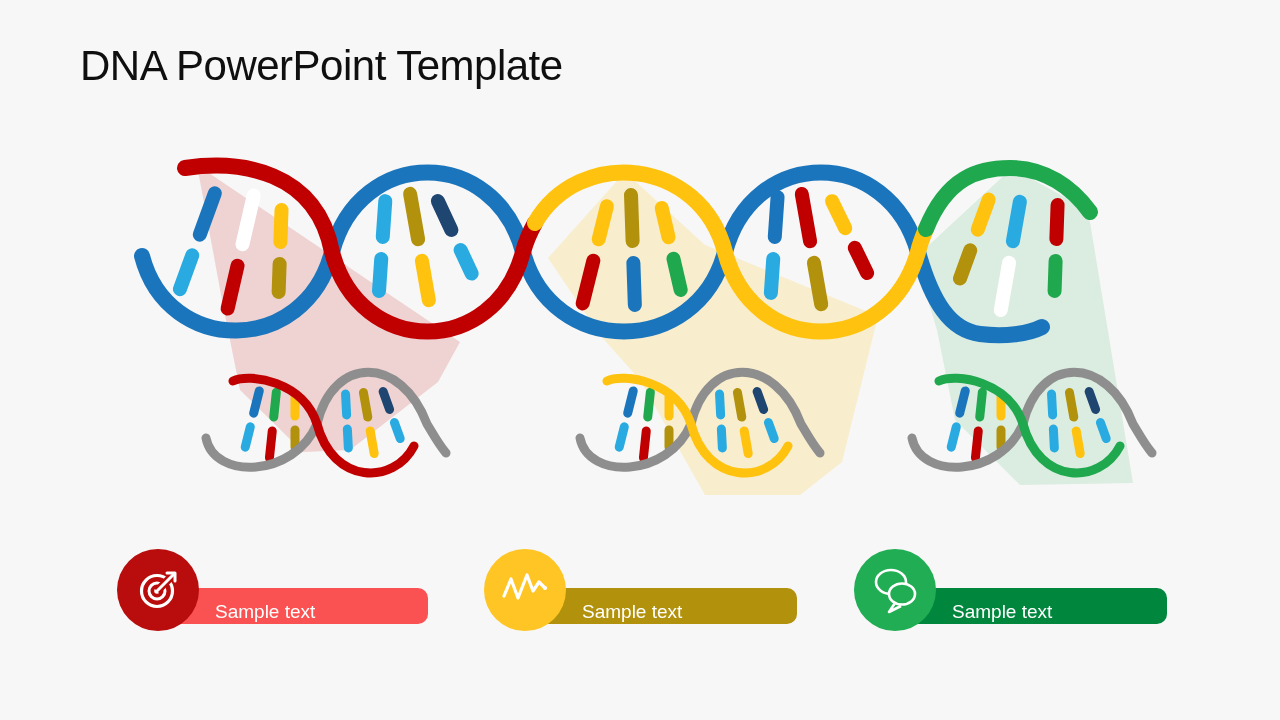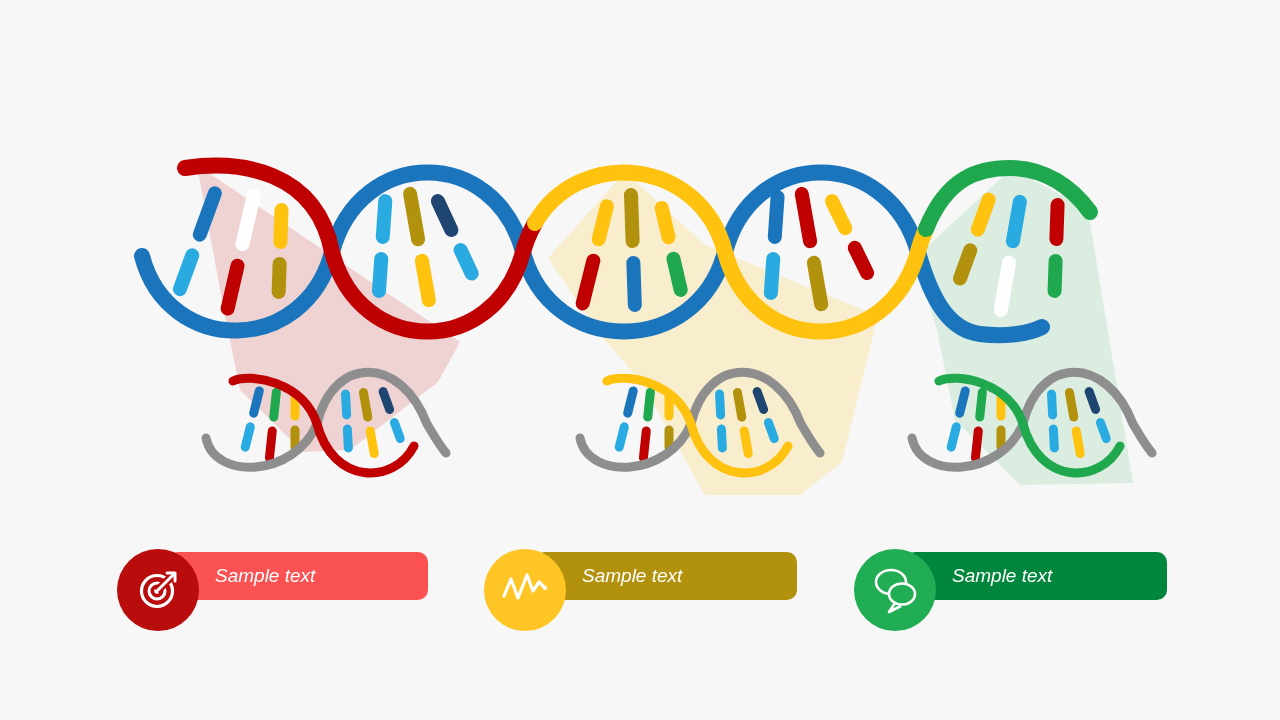--- a/index.html
+++ b/index.html
@@ -22,40 +22,41 @@
   .strand{fill:none;stroke-width:16;stroke-linecap:round}
   .mstrand{fill:none;stroke-width:9;stroke-linecap:round}
   .sB{stroke:var(--blue)} .sR{stroke:var(--red)} .sY{stroke:var(--yellow)}
   .sGr{stroke:var(--green)} .sGy{stroke:var(--gray)}
   .patch{stroke:none}
   .patch-pink{fill:var(--pink-overlay)}
   .patch-yellow{fill:var(--yellow-overlay)}
   .patch-green{fill:var(--green-overlay)}
   
   .label-bar{
-    position:absolute;top:552px;height:48px;border-radius:10px;
+    position:absolute;top:588px;height:36px;border-radius:10px;
     color:#fff;font-size:19px;line-height:48px;box-sizing:border-box;
-    padding-left:47px;white-space:nowrap;font-style:italic;
+    padding-left:47px;white-space:nowrap;
   }
   .bar-1{left:168px;width:260px;background:var(--coral)}
   .bar-2{left:535px;width:262px;background:var(--gold)}
   .bar-3{left:905px;width:262px;background:var(--dark-green)}
   .label-badge{
     position:absolute;top:549px;width:82px;height:82px;border-radius:50%;
   }
   .badge-1{left:117px;background:var(--dark-red)}
   .badge-2{left:484px;background:var(--yellow-bright)}
   .badge-3{left:854px;background:var(--green-circle)}
   .badge-icon{position:absolute;left:0;top:0}
 </style>
 </head>
 <body>
 
 <div class="slide">
 
+  <h1 class="page-title">DNA PowerPoint Template</h1>
 
   <svg class="dna-svg" width="1280" height="720" viewBox="0 0 1280 720">
     <defs>
 
       <path id="mini-gray" d="M206,438 C214,480 294,478 317,424 C333,355 401,355 427,424 C433,434 439,445 446,453"></path>
       <path id="mini-col" d="M233,381 C250,373 303,381 317,424 C333,485 394,485 414,446"></path>
 
       <g id="mini-rungs">
         <g transform="translate(252,420) rotate(14)">
           <rect class="fB" x="-4.5" y="-34.5" width="9" height="32" rx="4.5"></rect>

